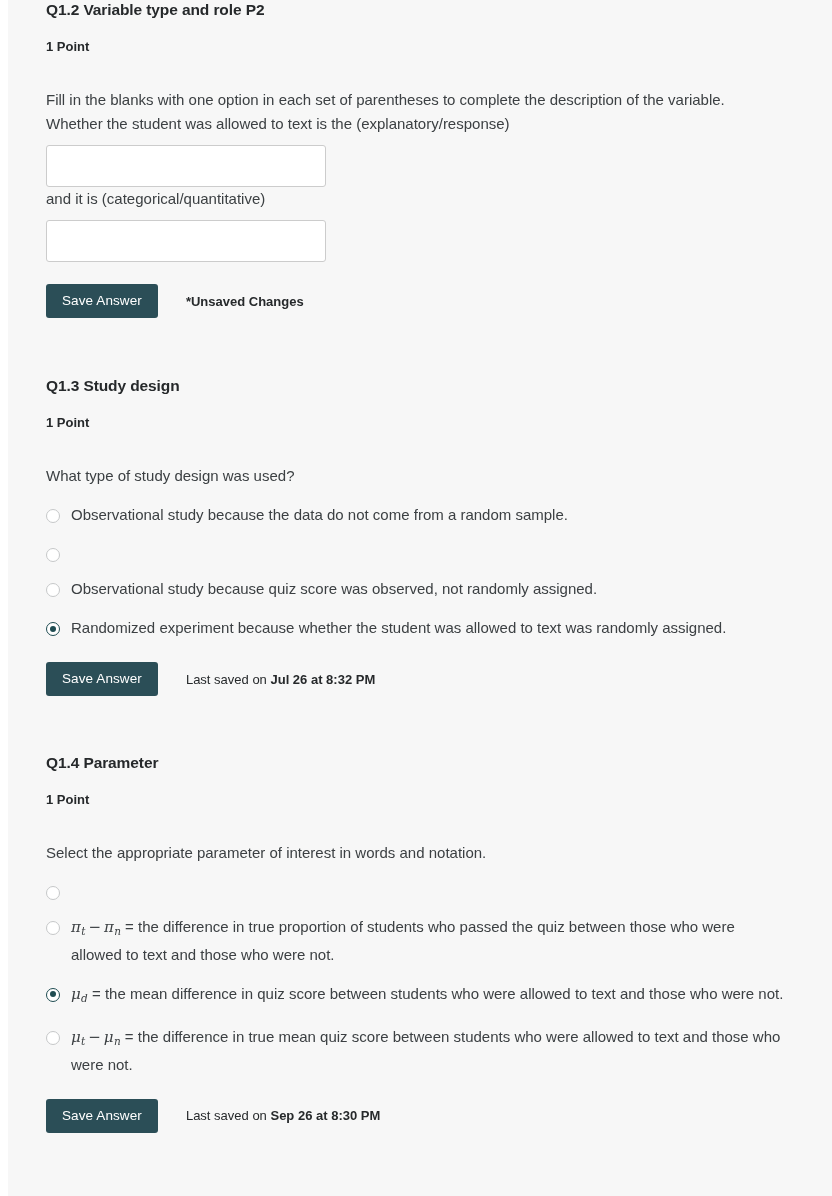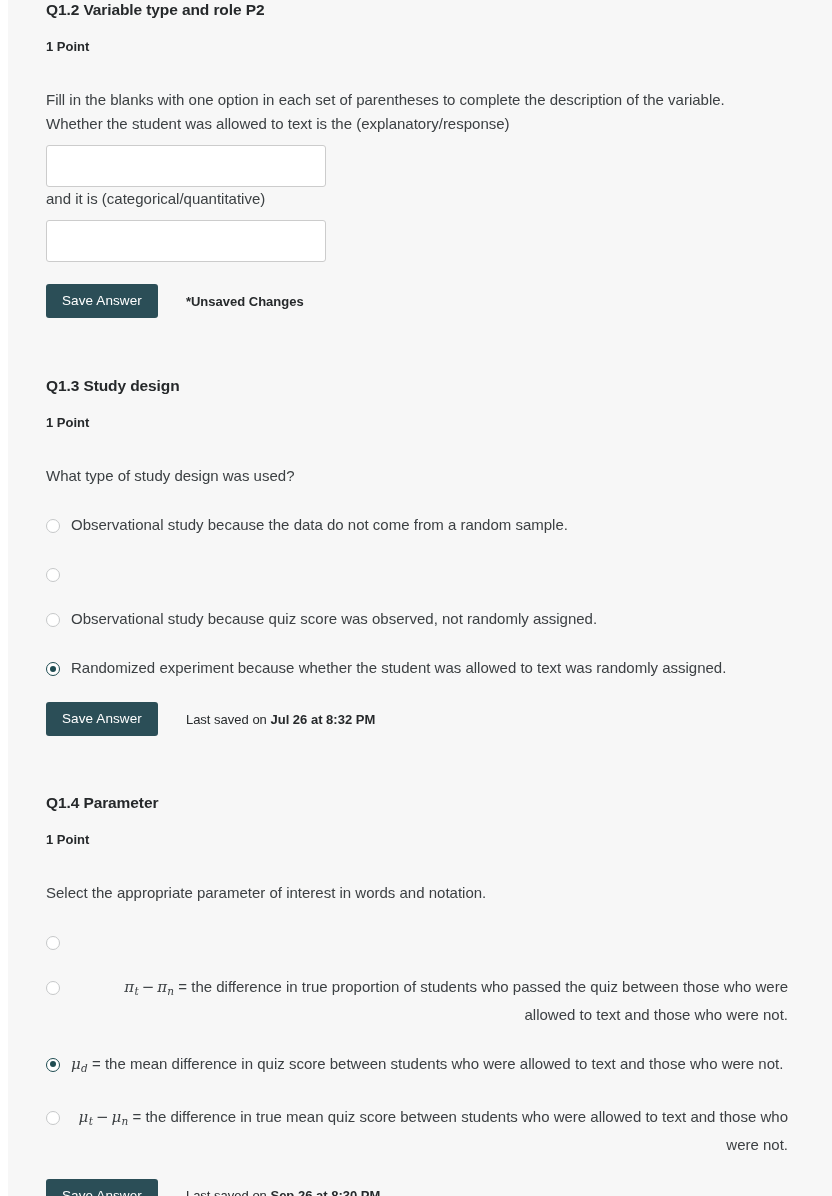--- a/index.html
+++ b/index.html
@@ -110,23 +110,22 @@
     font-weight: bold;
   }
 
   
   .options {
     margin-top: 8px;
   }
   .opt {
     display: flex;
     align-items: flex-start;
-    margin-top: 25px;
+    margin-top: 15px;
     max-width: 752px;
-    text-align: right;
   }
   .radio {
     flex: 0 0 auto;
     width: 14px;
     height: 14px;
     border-radius: 50%;
     border: 1.5px solid #c6c8c9;
     background: #ffffff;
     margin-top: 6px;
     margin-right: 11px;

